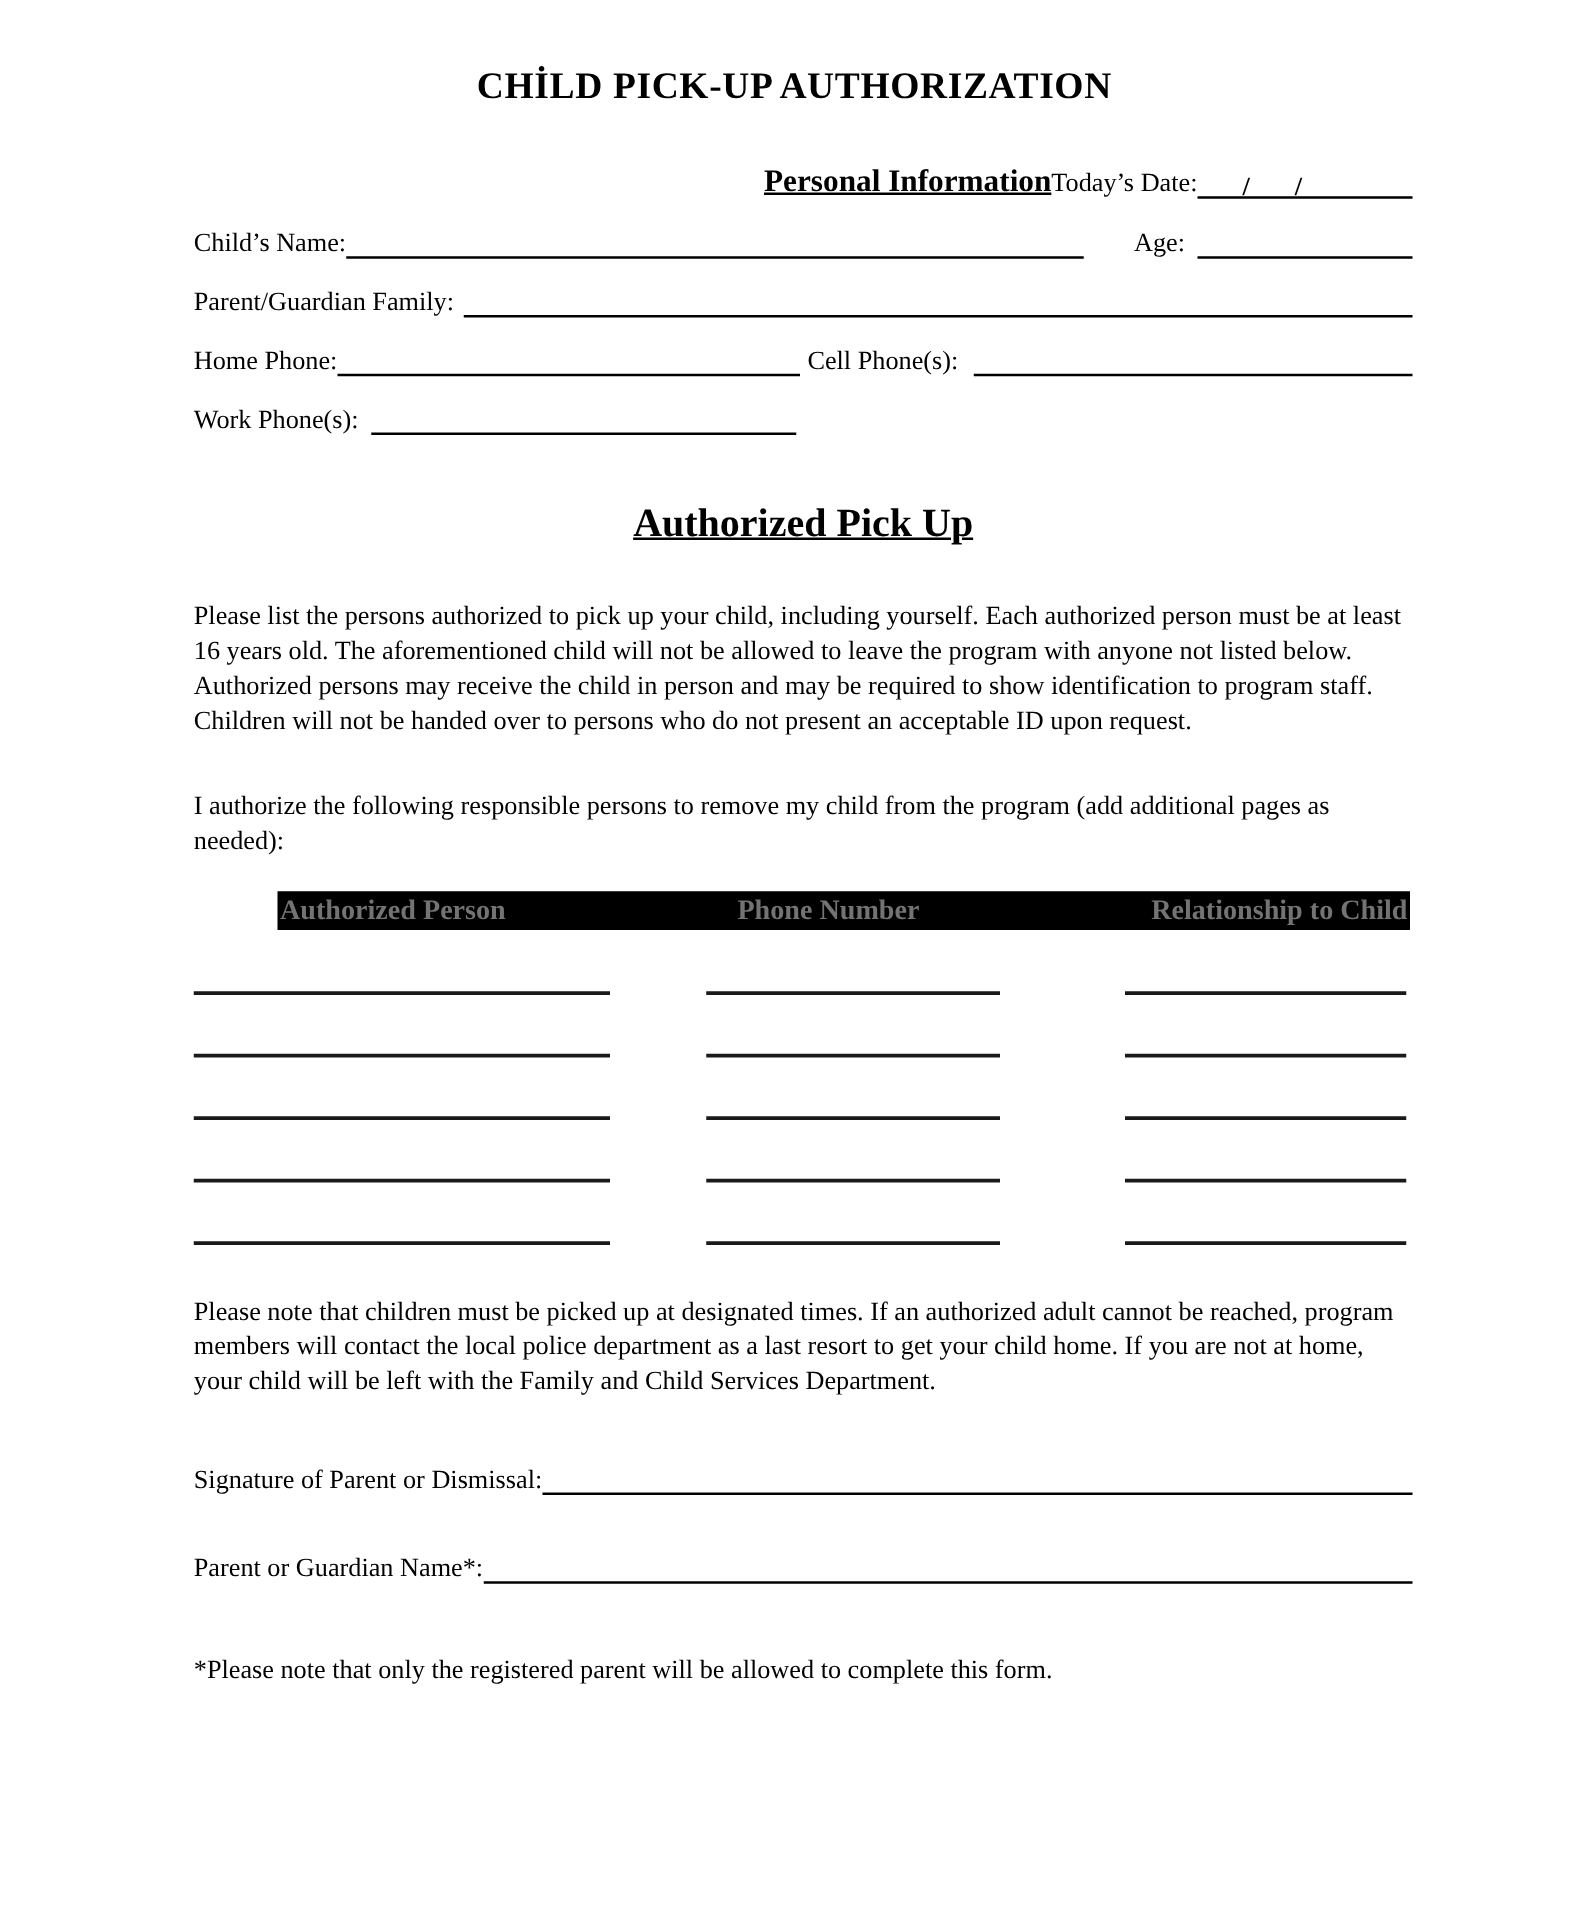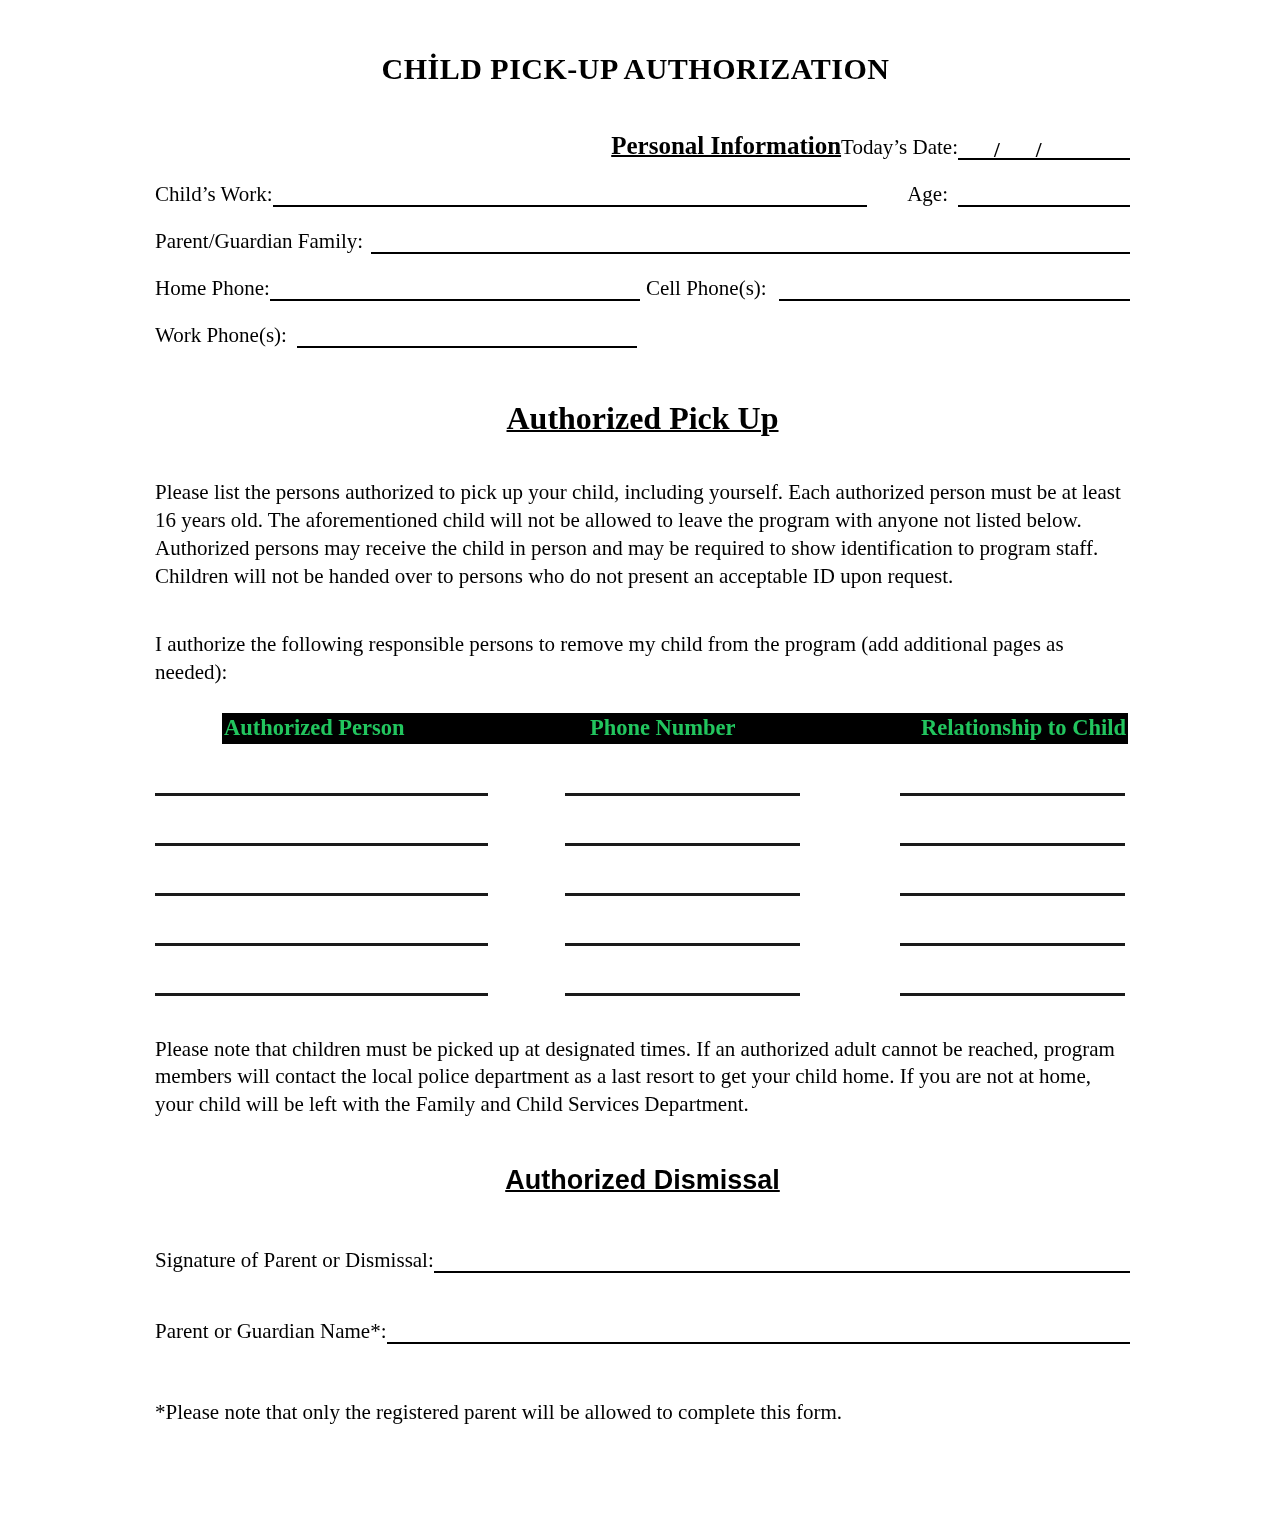--- a/index.html
+++ b/index.html
@@ -63,21 +63,21 @@
   .para{
     margin-top:40px;
     line-height:1.33;
     white-space:normal;
   }
   .table-header{
     display:flex;
     justify-content:space-between;
     align-items:center;
     background:#000;
-    color:#22c55e;
+    color:#737373;
     font-weight:bold;
     font-size:22.5px;
     height:31px;
     margin-top:26px;
     margin-left:67px;
     width:906px;
     padding:0 2px;
     box-sizing:border-box;
   }
   .blank-rows{margin-top:2px;}
@@ -115,21 +115,21 @@
 
     <div class="row pi-row">
       <span class="section-heading pi-heading">Personal Information</span>
       <span class="date-group">
         <span class="label">Today’s Date:</span>
         <span class="fill-line date-line"><i class="slash">/</i><i class="slash">/</i></span>
       </span>
     </div>
 
     <div class="row field-row">
-      <span class="label">Child’s Work:</span>
+      <span class="label">Child’s Name:</span>
       <span class="fill-line grow"></span>
       <span style="width:40px"></span>
       <span class="label">Age:</span>
       <span class="fill-line" style="width:172px;margin-left:10px"></span>
     </div>
 
     <div class="row field-row">
       <span class="label">Parent/Guardian Family:</span>
       <span class="fill-line grow" style="margin-left:8px"></span>
     </div>
@@ -191,21 +191,20 @@
         <span class="c1 cell-line"></span>
           <span class="g1"></span>
         <span class="c2 cell-line"></span>
           <span class="g2"></span>
         <span class="c3 cell-line"></span>
       </div>
     </div>
 
     <div class="para">Please note that children must be picked up at designated times. If an authorized adult cannot be reached, program members will contact the local police department as a last resort to get your child home. If you are not at home, your child will be left with the Family and Child Services Department.</div>
 
-    <div class="section-heading centered-heading dismissal-heading">Authorized Dismissal</div>
 
 
     <div class="row sig-row">
       <span class="label">Signature of Parent or Dismissal:</span>
       <span class="fill-line grow"></span>
     </div>
 
     <div class="row sig-row" style="margin-top:46px">
       <span class="label">Parent or Guardian Name*:</span>
       <span class="fill-line grow"></span>

